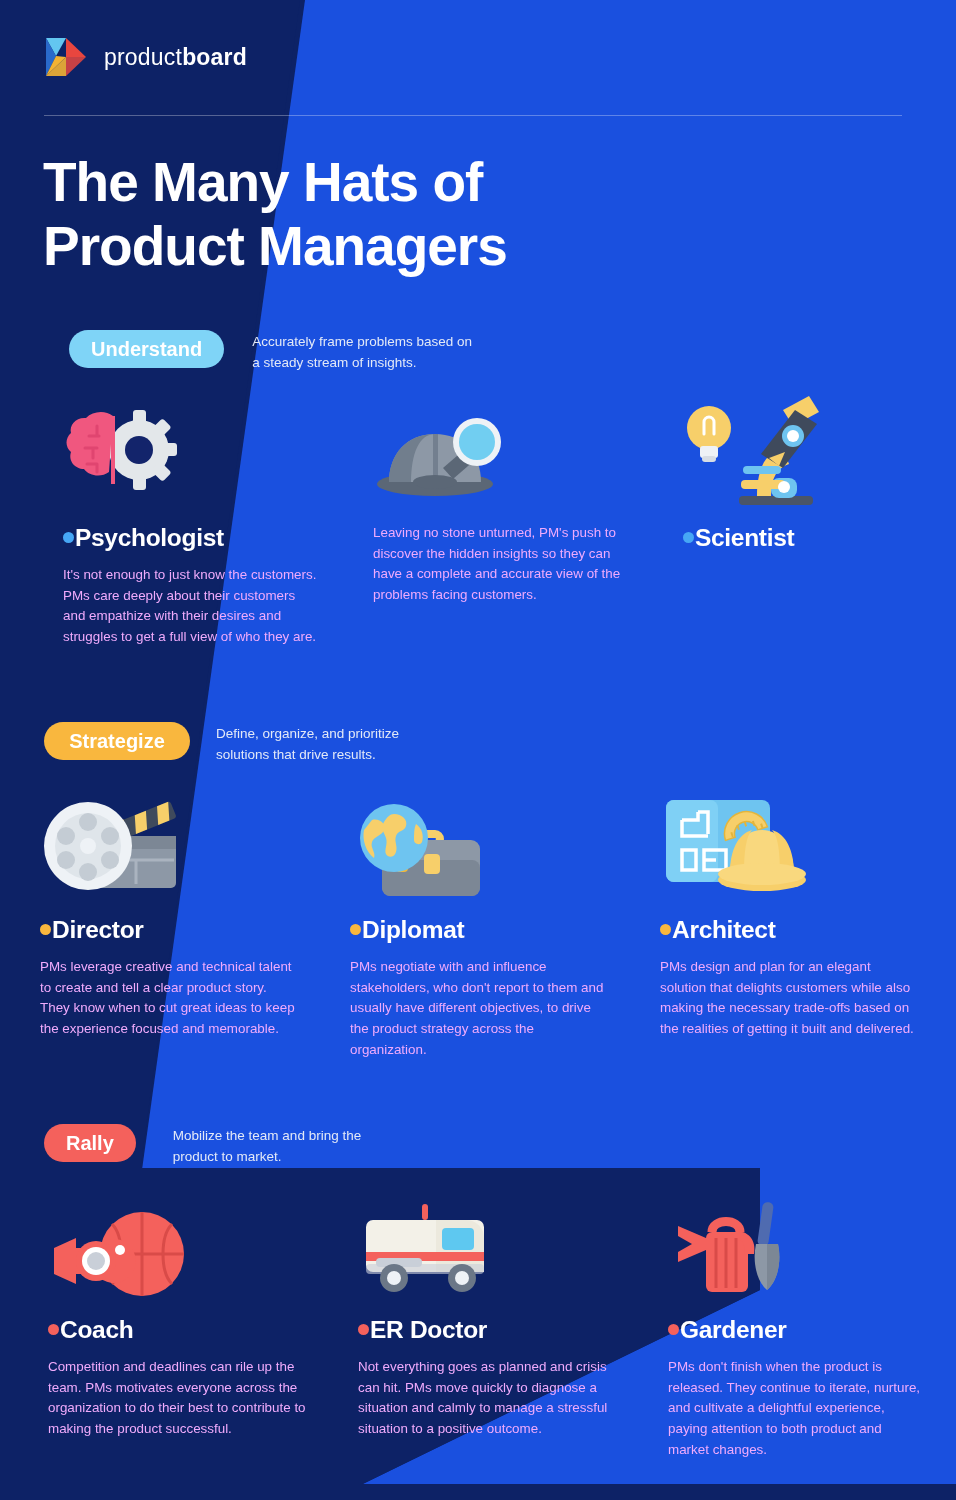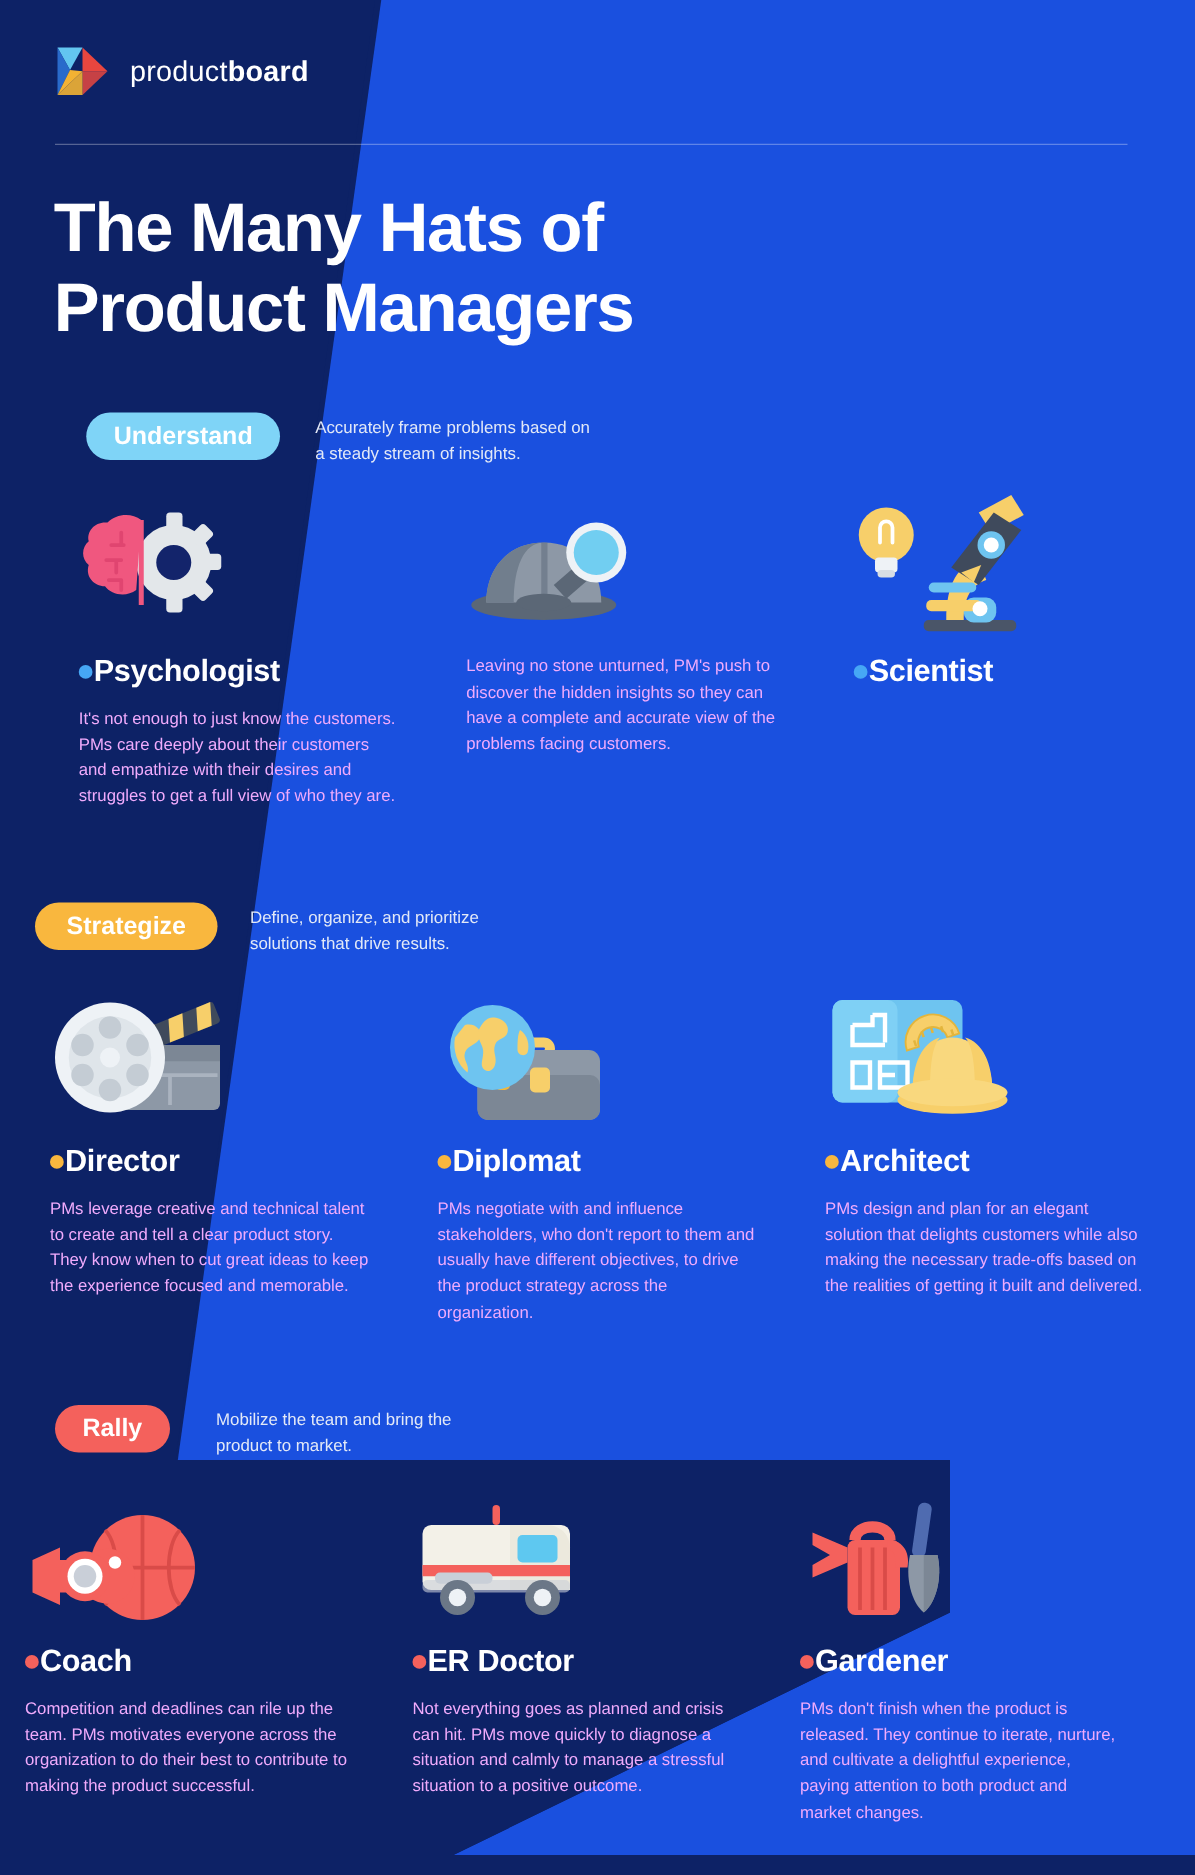--- a/index.html
+++ b/index.html
@@ -273,21 +273,21 @@
         <div class="card-title">
           <span class="dot blue"></span>
           <span class="role-name">Scientist</span>
         </div>
       </div>
 
     </div>
   </div>
 
   <div class="section" style="top:722px;">
-    <div class="sec-head" style="padding-left:28px;">
+    <div class="sec-head" style="padding-left:44px;">
       <div class="pill strategize">Strategize</div>
       <div class="sec-sub" style="margin-left:26px;">Define, organize, and prioritize
 solutions that drive results.</div>
     </div>
 
     <div class="cards" style="padding-left:40px; margin-top:14px;">
 
       <div class="card">
         <div class="card-art">
           <svg width="145" height="112" viewBox="0 0 145 112">
@@ -399,21 +399,21 @@
     </div>
   </div>
 
   <div class="section" style="top:1124px;">
     <div class="sec-head" style="padding-left:44px;gap:37px;">
       <div class="pill rally">Rally</div>
       <div class="sec-sub" style="">Mobilize the team and bring the
 product to market.</div>
     </div>
 
-    <div class="cards" style="padding-left:20px; margin-top:12px;">
+    <div class="cards" style="padding-left:48px; margin-top:12px;">
 
       <div class="card">
         <div class="card-art">
           <svg width="145" height="100" viewBox="0 0 145 100">
             <g>
               <circle cx="94" cy="52" r="42" fill="#f4615c"></circle>
               <g stroke="#d94b48" stroke-width="3" fill="none">
                 <path d="M94 10 v84"></path>
                 <path d="M52 52 h84"></path>
                 <path d="M64 22 c12 12 12 48 0 60"></path>

